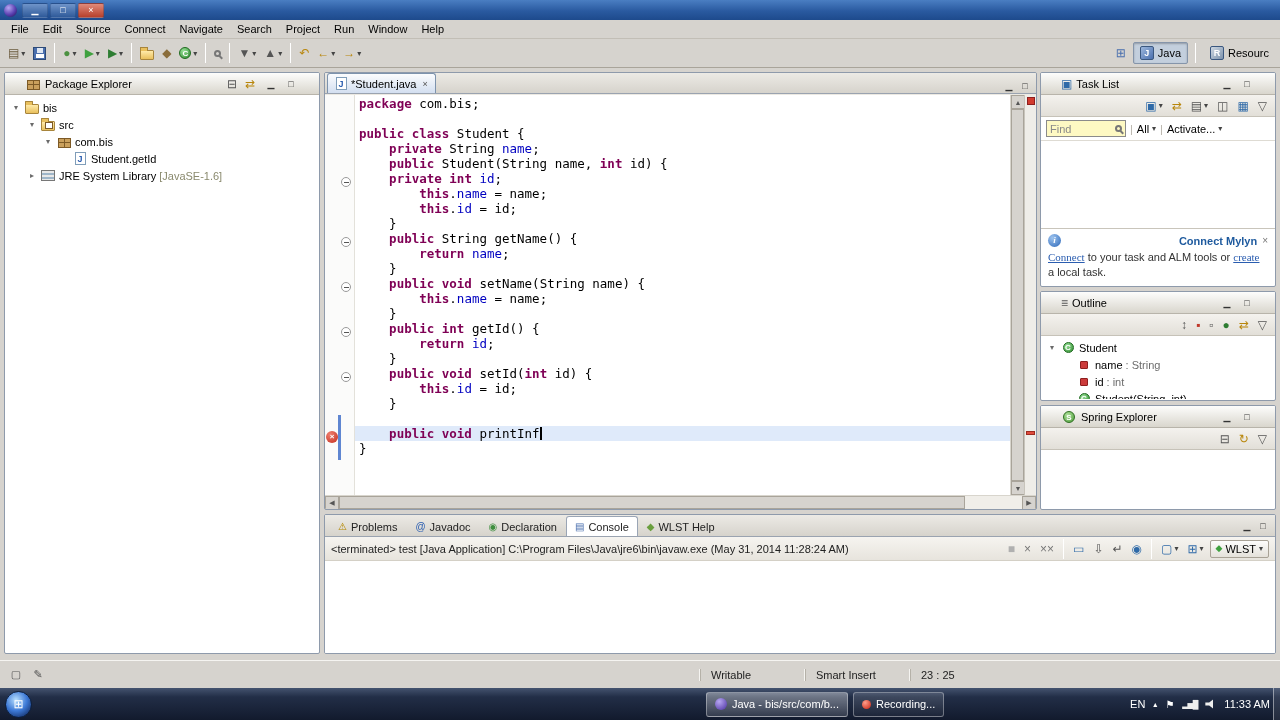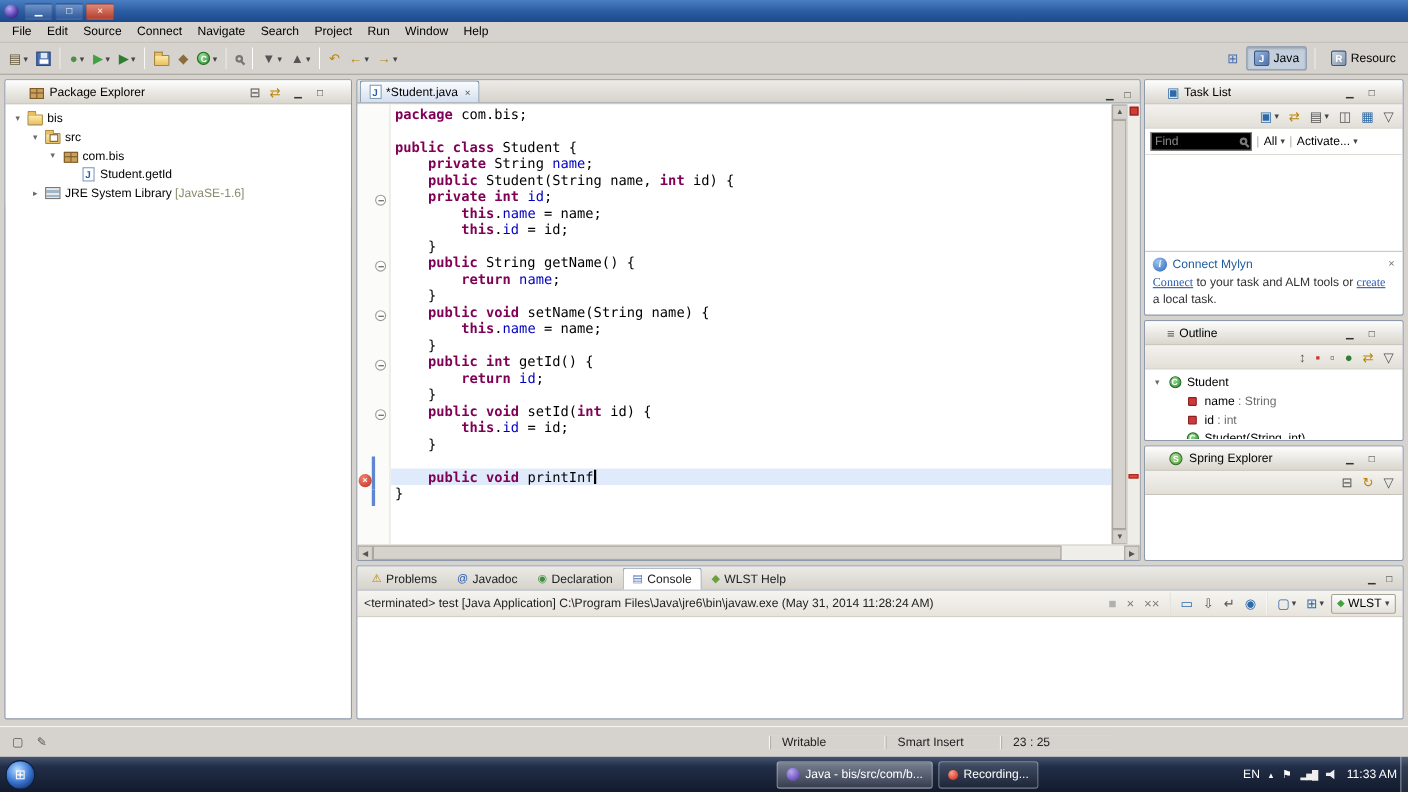--- a/index.html
+++ b/index.html
@@ -92,30 +92,30 @@
   .sarrow { width:14px; height:14px; font-size:7px; color:#555; display:flex; align-items:center; justify-content:center; background:#d6d3ce; border:1px solid #a9a49a; flex:0 0 auto; }
   .sthumb { background:#d6d3ce; border:1px solid #a9a49a; }
   .vscroll .sthumb { flex:1; margin:0; }
   .hscroll .sthumb { width:88%; }
   .overview { width:12px; background:#efede8; border-left:1px solid #c8c4bb; position:relative; }
   .ov-top { position:absolute; top:2px; left:2px; width:8px; height:8px; background:#d23b2f; border:1px solid #8e1f1f; }
   .ov-mark { position:absolute; left:1px; width:9px; height:4px; background:#e04b3c; border:1px solid #9e2b1f; }
 
   
   .findrow { height:24px; display:flex; align-items:center; gap:4px; padding:0 5px; border-bottom:1px solid #dedbd3; background:#fff; }
-  .findbox { width:92px; height:17px; border:1px solid #8b8b8b; background:#000000; display:flex; align-items:center; padding:1px 3px; gap:3px; }
+  .findbox { width:80px; height:17px; border:1px solid #8b8b8b; background:#fef9c3; display:flex; align-items:center; padding:1px 3px; gap:3px; }
   .findtext { color:#8a8a8a; flex:1; }
   .css-magnifier { width:7px; height:7px; border:2px solid #777; border-radius:50%; position:relative; flex:0 0 auto; }
   .css-magnifier::after { content:""; position:absolute; width:5px; height:2px; background:#777; transform:rotate(45deg); bottom:-3px; right:-4px; }
   .fsep { color:#b5b1a8; }
   .ddlabel { display:flex; align-items:center; gap:3px; }
   .mylyn { position:absolute; left:0; bottom:0; right:0; border-top:1px solid #c9c5bb; background:#fff; padding:5px 7px; }
   .mylyn-head { display:flex; align-items:center; gap:5px; margin-bottom:3px; }
   .info-ic { width:13px; height:13px; border-radius:50%; background:radial-gradient(circle at 35% 30%,#9ec4ef,#2a66b8); color:#fff; font:bold italic 9px/13px "Liberation Serif",serif; text-align:center; flex:0 0 auto; }
-  .mylyn-title { color:#1e5a9e; font-weight:normal; flex:1; }
+  .mylyn-title { color:#1e5a9e; font-weight:bold; flex:1;text-align:right; }
   .mylyn-x { color:#777; font-size:10px; }
   .mylyn-body { line-height:15px; color:#333; }
   .link { color:#2a5db0; text-decoration:underline;font-family:Liberation Serif, serif; }
 
   
   .otree { padding:3px 2px; background:#fff; height:calc(100% - 45px); overflow:hidden; }
   .otype { color:#6d6d6d; }
 
   
   .btabrow { height:22px; background:linear-gradient(180deg,#eceae5,#d6d3cc); border-bottom:1px solid #9aa3b0; display:flex; align-items:flex-end; padding-left:4px; }

